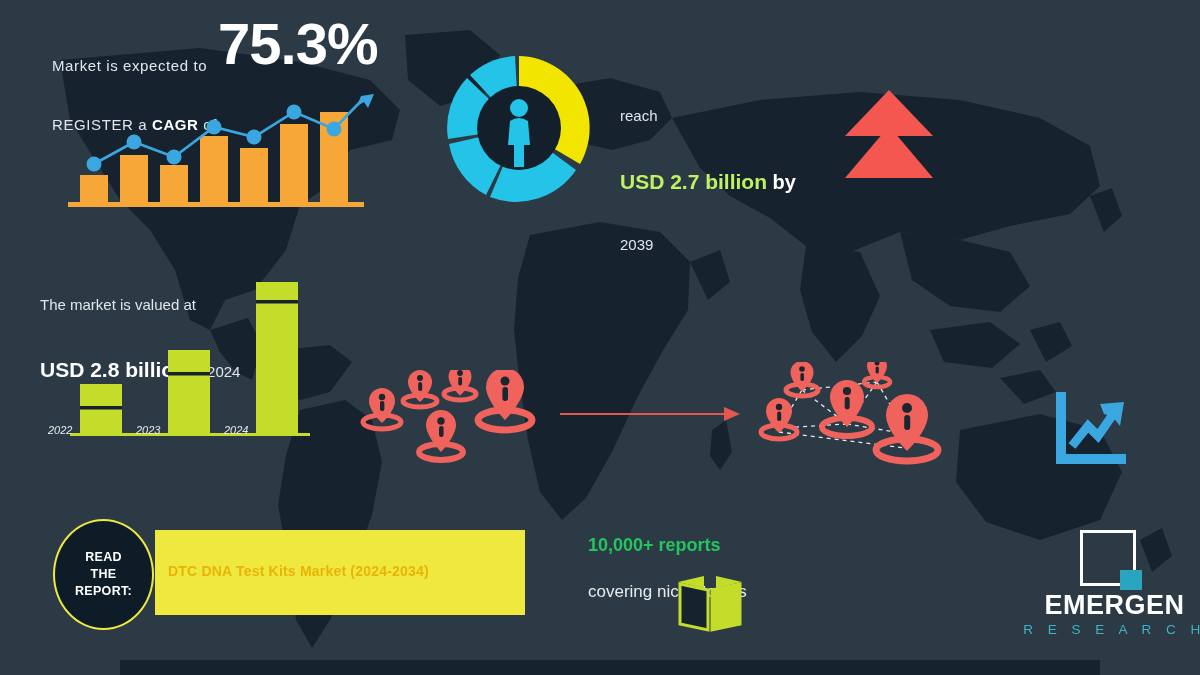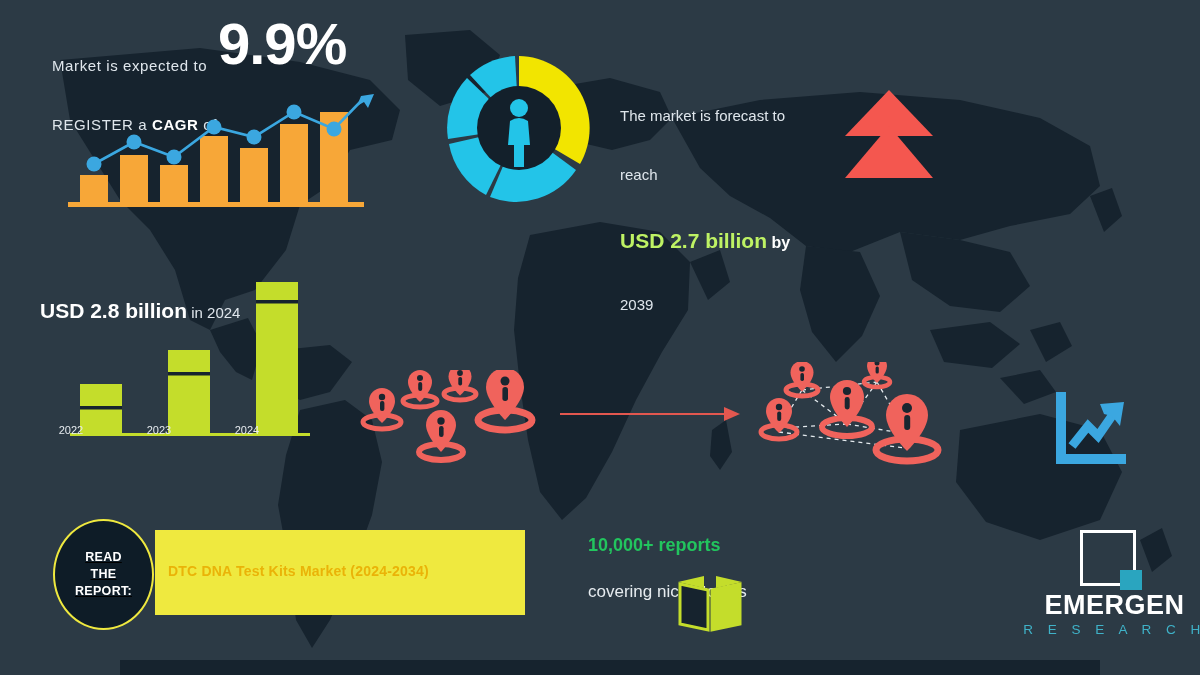--- a/index.html
+++ b/index.html
@@ -32,21 +32,21 @@
   #cagr-value{
     position:absolute;left:218px;top:10px;
     font-size:58px;font-weight:700;color:#ffffff;letter-spacing:-1px;
   }
 
   
   #forecast-block{left:620px;top:66px;font-size:15px;}
   #forecast-l1,#forecast-l2{display:block;color:#dfe6ec;}
   #forecast-l3{display:block;margin-top:3px;}
   #forecast-l3 .big{font-size:21px;font-weight:700;color:#bef264;}
-  #forecast-l3 .sm{font-size:16px;font-weight:700;color:#fff;}
+  #forecast-l3 .sm{font-size:20px;font-weight:700;color:#fff;}
   #forecast-l4{display:block;font-size:15px;color:#dfe6ec;}
 
   
   #frag-block{left:500px;top:220px;font-size:15px;max-width:640px;white-space:normal;line-height:1.5;}
   #frag-block .hl{color:#f2e500;font-weight:700;}
   #frag-block .pre,#frag-block .post{color:#eef2f5;font-weight:600;}
 
   
   #valued-block{left:40px;top:255px;font-size:15px;}
   #valued-l1{display:block;color:#dfe6ec;}
@@ -61,21 +61,21 @@
   
   #donut{position:absolute;left:443px;top:52px;width:152px;height:152px;}
 
   
   #red-arrows{position:absolute;left:843px;top:88px;width:92px;height:92px;}
 
   
   #green-chart{position:absolute;left:70px;top:272px;width:240px;height:172px;}
   .gyear{
     position:absolute;font-size:11px;color:#e6ebef;font-weight:400;
-    text-align:center;width:46px;top:424px;
+    width:46px;top:424px;font-style:italic;
   }
 
   
   #pins-left{position:absolute;left:360px;top:370px;width:180px;height:100px;}
   #pins-right{position:absolute;left:755px;top:362px;width:195px;height:115px;}
   #red-arrow-line{position:absolute;left:560px;top:400px;width:180px;height:28px;}
 
   
   #blue-icon{position:absolute;left:1048px;top:388px;width:82px;height:82px;}
 
@@ -85,21 +85,21 @@
     background:#efe93f;
   }
   #cta-banner-label{
     position:absolute;left:168px;top:563px;
     font-size:14px;font-weight:700;color:#eab308;letter-spacing:.2px;
   }
   #cta-circle{
     position:absolute;left:53px;top:519px;width:97px;height:107px;
     border-radius:50%;
     background:#0e1c27;border:2px solid #efe93f;
-    display:flex;align-items:center;justify-content:center;text-decoration:underline;
+    display:flex;align-items:center;justify-content:center;
   }
   #cta-circle-text{
     font-size:12.5px;font-weight:700;color:#ffffff;text-align:center;
     line-height:1.35;letter-spacing:.3px;
   }
 
   
   #reports-block{left:588px;top:512px;font-size:17px;white-space:pre-line;}
   #reports-l1{font-weight:700;color:#22c55e;font-size:18px;}
   #reports-l2{color:#e6ebef;font-weight:400;font-size:17px;}
@@ -169,21 +169,21 @@
       <path d="M1090,196 L1112,188 L1122,216 L1104,232 Z"></path>
 
       <path d="M120,660 L1100,660 L1100,675 L120,675 Z"></path>
     </g>
   </svg>
 
   <div class="txt" id="cagr-block">
     <span id="cagr-line1" class="thin">Market is expected to</span>
     <span id="cagr-line2" class="thin"><span>REGISTER a </span><span class="b">CAGR</span><span> of</span></span>
   </div>
-  <div id="cagr-value">9.9%</div>
+  <div id="cagr-value">75.3%</div>
 
   <svg id="orange-chart" viewBox="0 0 320 126">
     <g>
       <rect x="18" y="93" width="28" height="28" fill="#f7a738"></rect>
       <rect x="58" y="73" width="28" height="48" fill="#f7a738"></rect>
       <rect x="98" y="83" width="28" height="38" fill="#f7a738"></rect>
       <rect x="138" y="54" width="28" height="67" fill="#f7a738"></rect>
       <rect x="178" y="66" width="28" height="55" fill="#f7a738"></rect>
       <rect x="218" y="42" width="28" height="79" fill="#f7a738"></rect>
       <rect x="258" y="30" width="28" height="91" fill="#f7a738"></rect>
@@ -211,33 +211,33 @@
     <path fill="#23c4e8" d="M76,76 L5,87 A72,72 0 0,1 24,26 Z"></path>
     <path fill="#23c4e8" d="M76,76 L27,23 A72,72 0 0,1 72,4 Z"></path>
     <circle cx="76" cy="76" r="42" fill="#13202b"></circle>
     <g fill="#23c4e8">
       <circle cx="76" cy="56" r="9"></circle>
       <path d="M67,69 q9,-6 18,0 l2,24 l-6,0 l0,22 l-10,0 l0,-22 l-6,0 Z"></path>
     </g>
   </svg>
 
   <div class="txt" id="forecast-block">
-    <span id="forecast-l1">The market is forecast to</span>
     <span id="forecast-l2">reach</span>
     <span id="forecast-l3"><span class="big">USD 2.7 billion</span><span class="sm"> by</span></span>
     <span id="forecast-l4">2039</span>
   </div>
 
   <svg id="red-arrows" viewBox="0 0 92 92">
     <path d="M46,2 L90,48 L2,48 Z" fill="#f4574f"></path>
     <path d="M46,38 L90,90 L2,90 Z" fill="#f4574f"></path>
   </svg>
 
 
   <div class="txt" id="valued-block">
+    <span id="valued-l1">The market is valued at</span>
     <span id="valued-l2"><span class="big">USD 2.8 billion</span><span class="sm"> in </span><span class="yr">2024</span></span>
   </div>
 
   <svg id="green-chart" viewBox="0 0 240 172">
     <g>
 
       <rect x="10" y="112" width="42" height="50" fill="#c4dd2b"></rect>
       <rect x="10" y="134" width="42" height="3.5" fill="#16232e"></rect>
 
       <rect x="98" y="78" width="42" height="84" fill="#c4dd2b"></rect>

